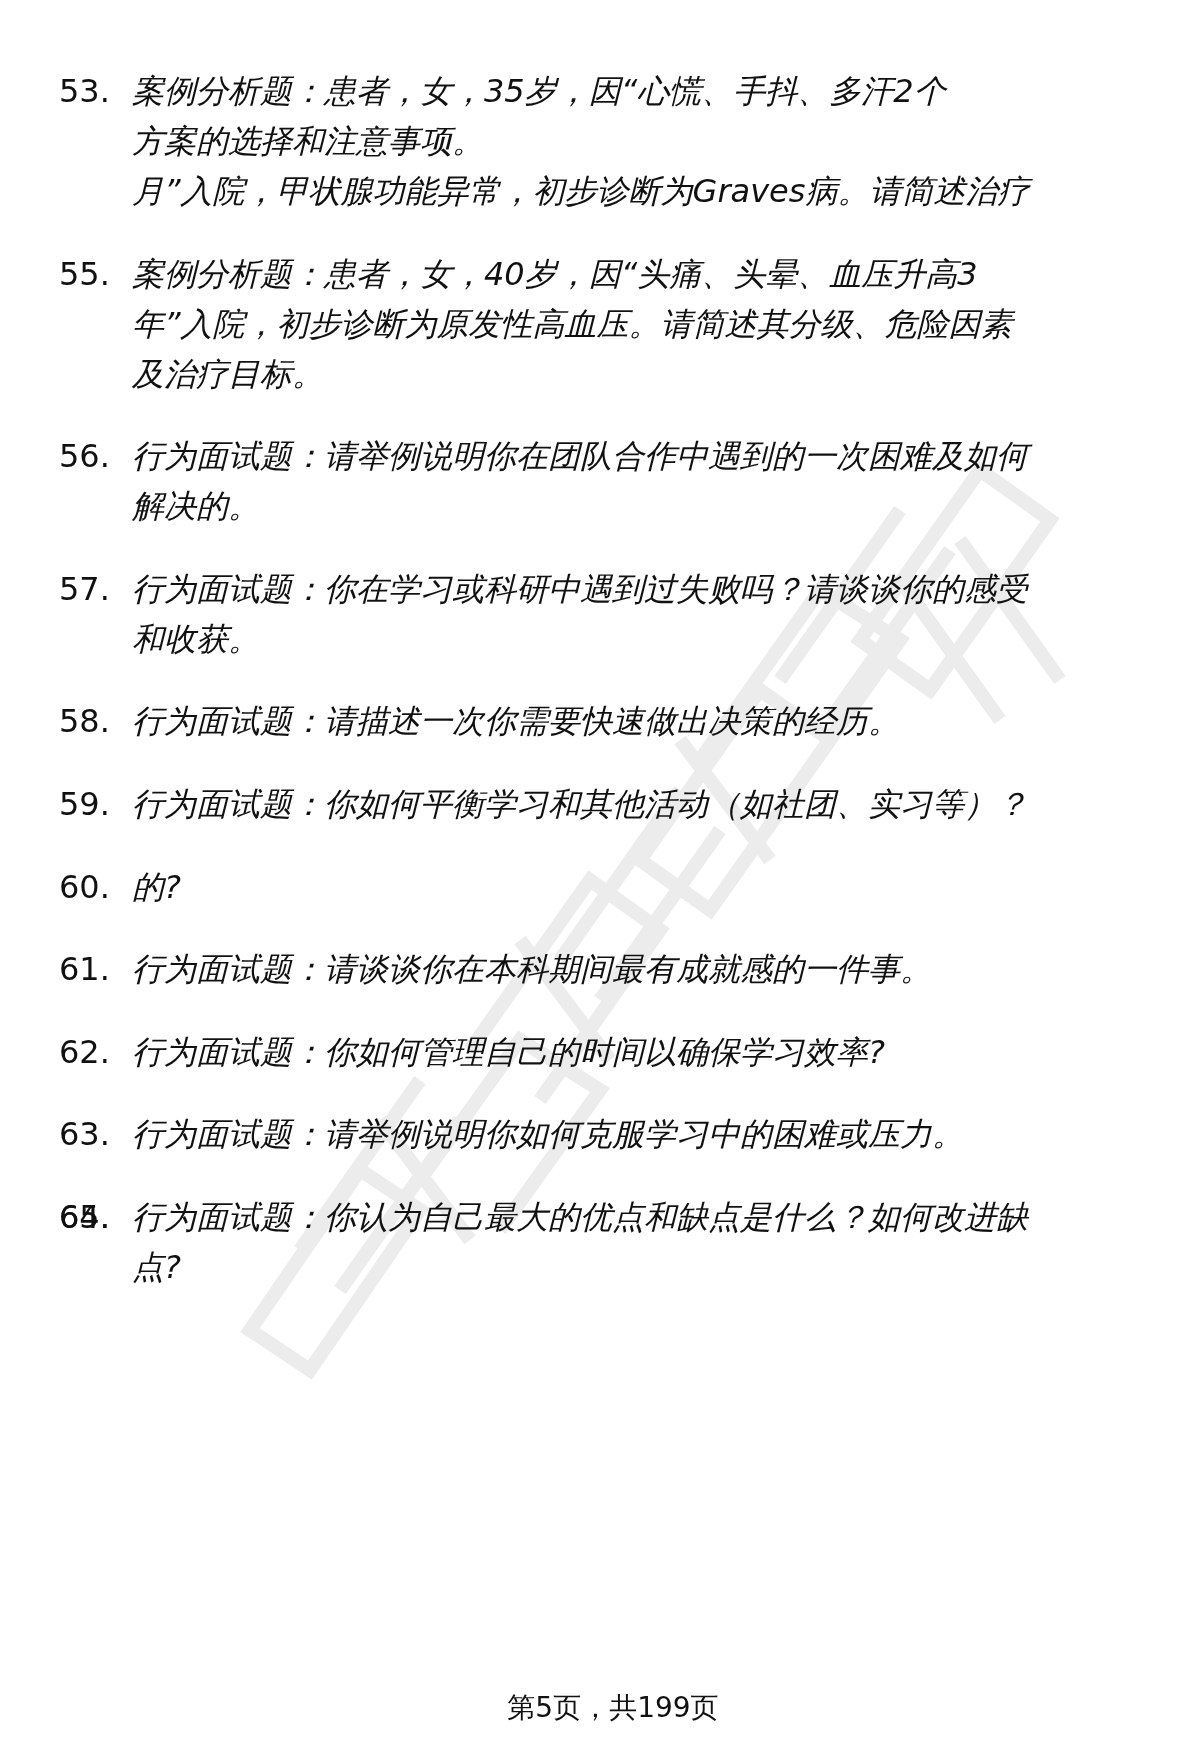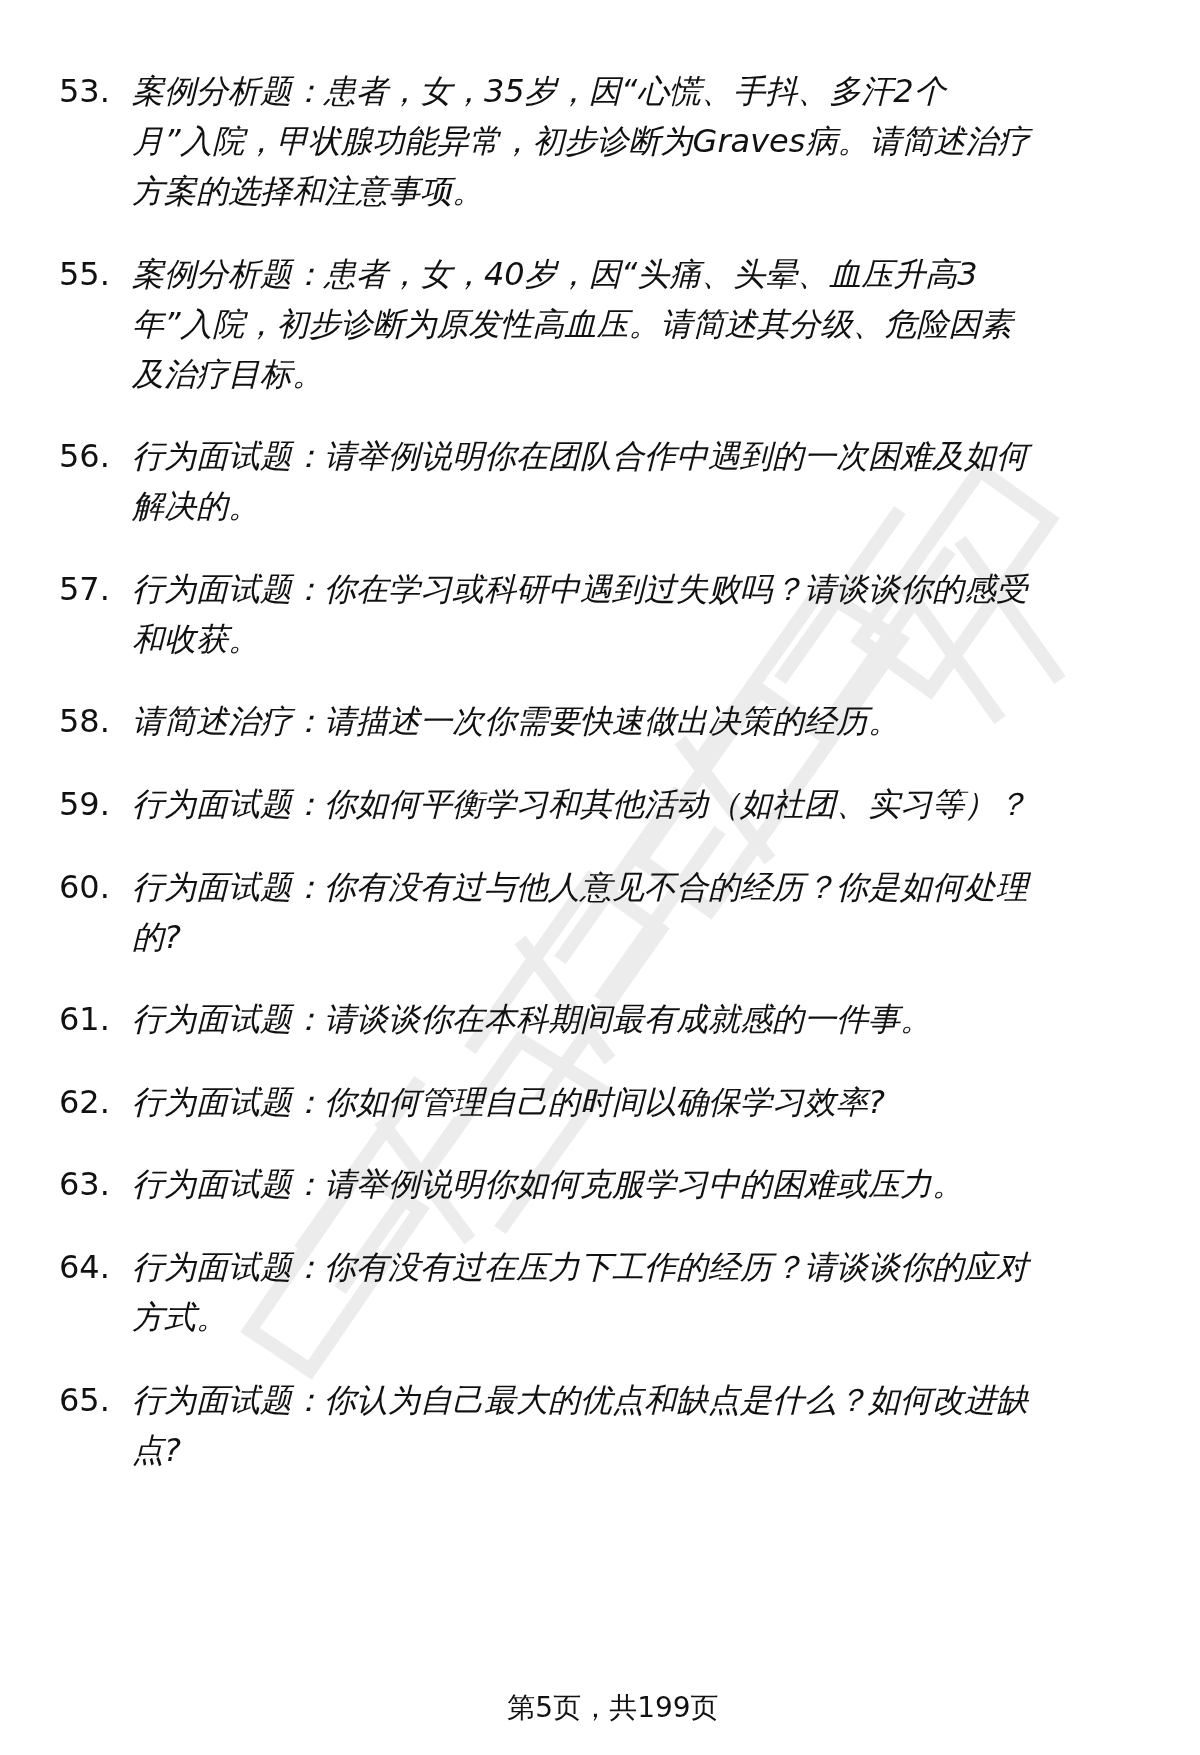--- a/index.html
+++ b/index.html
@@ -52,22 +52,22 @@
     <path d="M900 580 L1000 720 M960 540 L1060 680"></path>
     <path d="M380 1120 L470 1240 M520 940 L610 1060 M680 740 L770 860"></path>
   </g>
 </svg>
 
 <ol class="qlist">
   <li class="qitem">
     <span class="qnum">53.</span>
     <div class="qtext">
       <span class="qline">案例分析题：患者，女，35岁，因“心慌、手抖、多汗2个</span>
+      <span class="qline">方案的选择和注意事项。</span>
       <span class="qline">月”入院，甲状腺功能异常，初步诊断为Graves病。请简述治疗</span>
-      <span class="qline">方案的选择和注意事项。</span>
     </div>
   </li>
   <li class="qitem">
     <span class="qnum">55.</span>
     <div class="qtext">
       <span class="qline">案例分析题：患者，女，40岁，因“头痛、头晕、血压升高3</span>
       <span class="qline">年”入院，初步诊断为原发性高血压。请简述其分级、危险因素</span>
       <span class="qline">及治疗目标。</span>
     </div>
   </li>
@@ -81,33 +81,32 @@
   <li class="qitem">
     <span class="qnum">57.</span>
     <div class="qtext">
       <span class="qline">行为面试题：你在学习或科研中遇到过失败吗？请谈谈你的感受</span>
       <span class="qline">和收获。</span>
     </div>
   </li>
   <li class="qitem">
     <span class="qnum">58.</span>
     <div class="qtext">
-      <span class="qline">请简述治疗：请描述一次你需要快速做出决策的经历。</span>
+      <span class="qline">行为面试题：请描述一次你需要快速做出决策的经历。</span>
     </div>
   </li>
   <li class="qitem">
     <span class="qnum">59.</span>
     <div class="qtext">
       <span class="qline">行为面试题：你如何平衡学习和其他活动（如社团、实习等）？</span>
     </div>
   </li>
   <li class="qitem">
     <span class="qnum">60.</span>
     <div class="qtext">
-      <span class="qline">行为面试题：你有没有过与他人意见不合的经历？你是如何处理</span>
       <span class="qline">的?</span>
     </div>
   </li>
   <li class="qitem">
     <span class="qnum">61.</span>
     <div class="qtext">
       <span class="qline">行为面试题：请谈谈你在本科期间最有成就感的一件事。</span>
     </div>
   </li>
   <li class="qitem">
@@ -117,24 +116,20 @@
     </div>
   </li>
   <li class="qitem">
     <span class="qnum">63.</span>
     <div class="qtext">
       <span class="qline">行为面试题：请举例说明你如何克服学习中的困难或压力。</span>
     </div>
   </li>
   <li class="qitem">
     <span class="qnum">64.</span>
-    <div class="qtext">
-      <span class="qline">行为面试题：你有没有过在压力下工作的经历？请谈谈你的应对</span>
-      <span class="qline">方式。</span>
-    </div>
   </li>
   <li class="qitem">
     <span class="qnum">65.</span>
     <div class="qtext">
       <span class="qline">行为面试题：你认为自己最大的优点和缺点是什么？如何改进缺</span>
       <span class="qline">点?</span>
     </div>
   </li>
 </ol>
 

